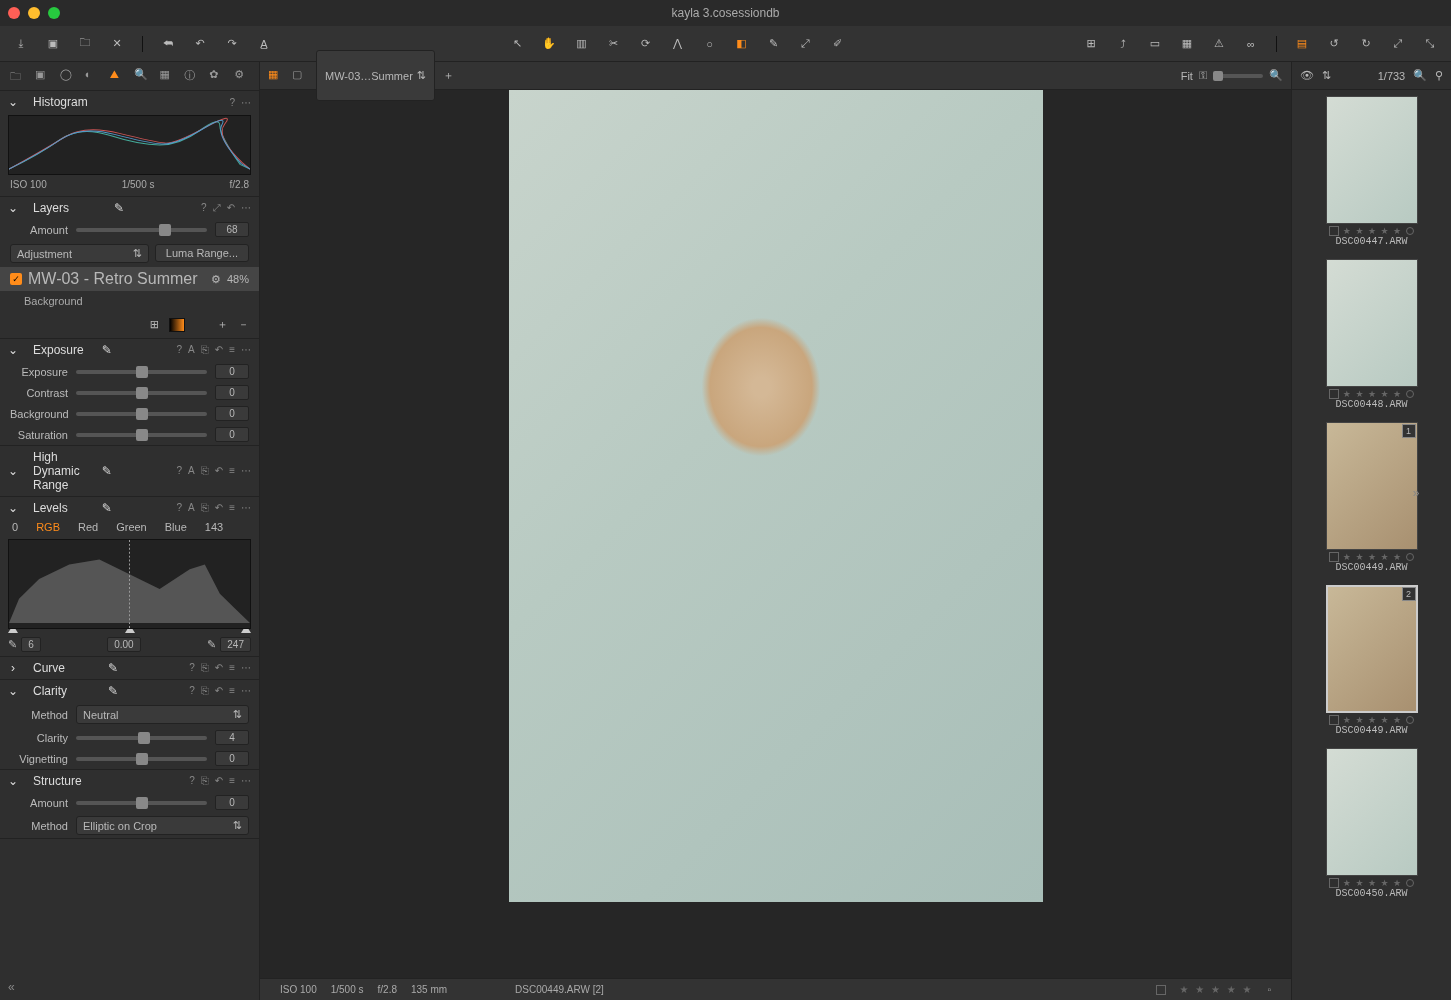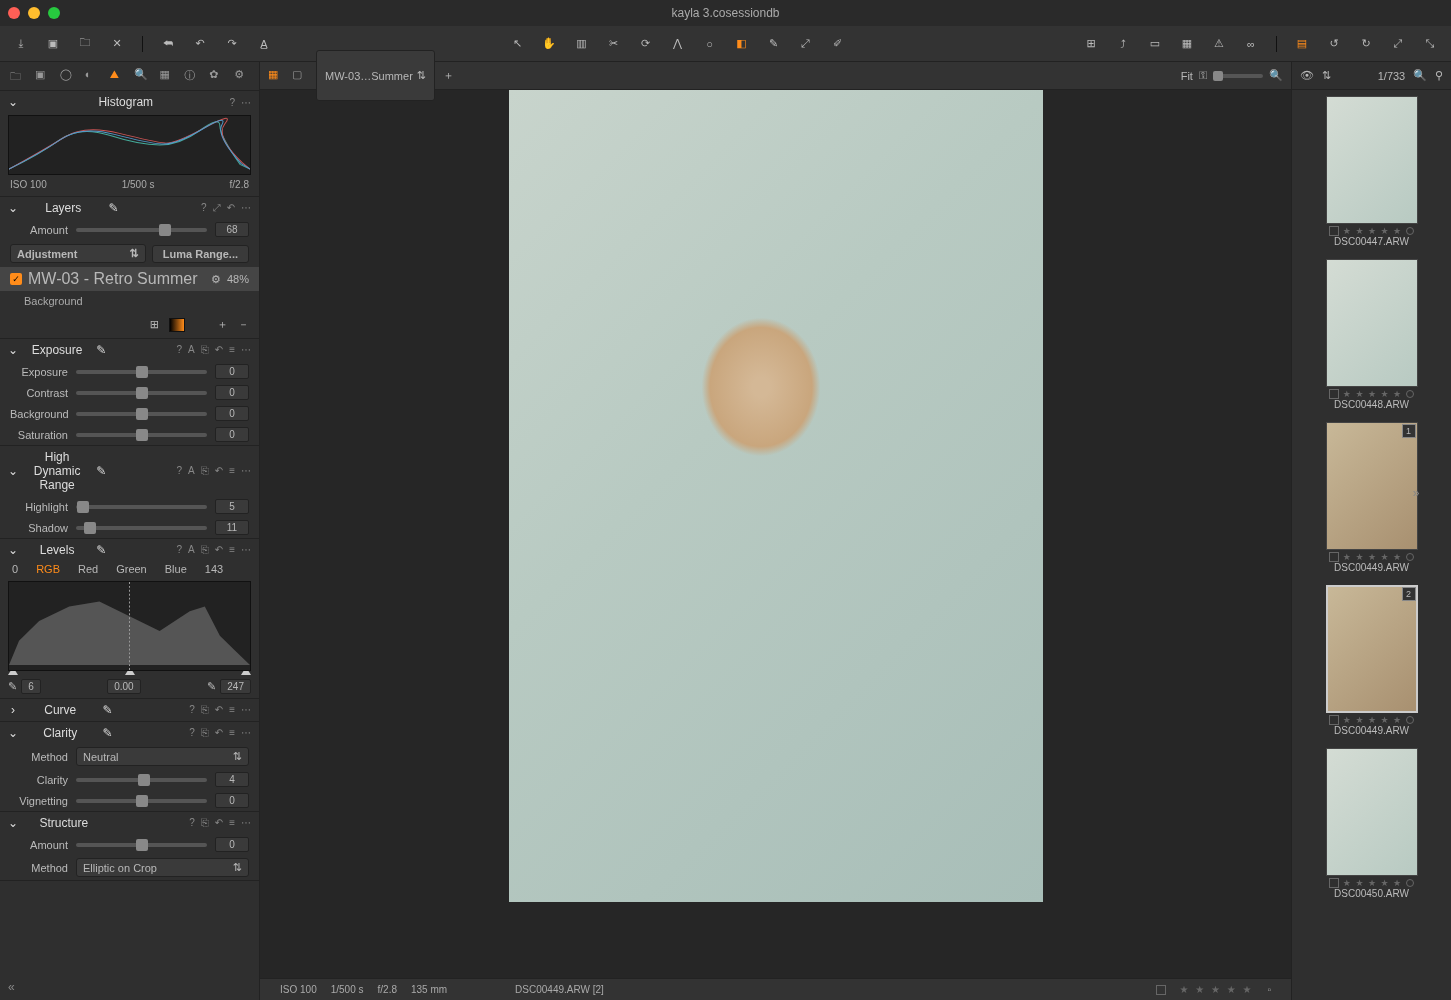--- a/index.html
+++ b/index.html
@@ -25,34 +25,34 @@
 
 
 .left-panel { width:260px; background:#2f2f2f; overflow-y:auto; border-right:1px solid #222;}
 .tab-strip { display:flex; gap:10px; padding:6px 10px; border-bottom:1px solid #222; align-items:center;}
 .tab-strip .tab-icon { width:16px; height:16px; color:#999; cursor:pointer;}
 .tab-strip .tab-icon.active { color:#ff8c1a; }
 
 .tool-section { border-bottom:1px solid #222; }
 .tool-header { display:flex; align-items:center; padding:4px 8px; font-size:12px; color:#ddd; cursor:pointer;}
 .tool-header .chev{ width:10px; text-align:center;}
-.tool-header .title{ flex:1; margin-left:4px;text-align:center;}
+.tool-header .title{ flex:1; margin-left:15px;}
 .tool-header .hicons{ display:flex; gap:6px; font-size:10px; color:#888;}
 .tool-header .hicons span{cursor:pointer;}
 
 .histogram-box { height:60px; background:#222; margin:2px 8px; position:relative; border:1px solid #111;}
 .hist-info { display:flex; justify-content:space-between; padding:2px 10px 6px; font-size:10px; color:#aaa;}
 
 .slider-row { display:flex; align-items:center; padding:3px 10px; gap:8px;}
 .slider-row label{ width:58px; text-align:right; font-size:11px; color:#bbb;}
 .slider-track{ flex:1; height:4px; background:#555; position:relative; border-radius:2px;}
 .slider-thumb{ width:12px; height:12px; background:#888; border-radius:2px; position:absolute; top:-4px; transform:translateX(-50%);}
 .slider-val{ width:34px; text-align:center; background:#3a3a3a; border:1px solid #222; border-radius:2px; font-size:10px; padding:1px 0;}
 
-.dropdown-row{ display:flex; align-items:flex-end; padding:4px 10px; gap:6px;font-weight:bold;}
+.dropdown-row{ display:flex; align-items:flex-start; padding:4px 10px; gap:6px;}
 .dropdown{ flex:1; background:#3a3a3a; border:1px solid #222; border-radius:3px; padding:2px 6px; font-size:11px; display:flex; justify-content:space-between; align-items:center;}
 .button-sm{ background:#3a3a3a; border:1px solid #222; border-radius:3px; padding:2px 10px; font-size:11px;}
 
 .layer-item{ display:flex; align-items:center; padding:3px 10px; gap:6px; background:#454545;}
 .layer-item .chk{ width:12px; height:12px; background:#ff8c1a; border-radius:2px; display:flex; align-items:center; justify-content:center; color:#000; font-size:9px;}
 .layer-item .lname{ flex:1; font-size:16px;}
 .layer-bg{padding:4px 24px; font-size:11px; color:#aaa;}
 
 .layer-actions{ display:flex; justify-content:flex-end; gap:10px; padding:6px 10px; align-items:center;}
 .grad-swatch{width:16px;height:14px;background:linear-gradient(90deg,#000,#ff8c1a);border:1px solid #111;}
@@ -92,21 +92,21 @@
 .counter{font-size:11px;}
 .thumbs{ flex:1; overflow-y:auto; padding:6px 0; display:flex; flex-direction:column; align-items:center; gap:12px;}
 .thumb{ width:92px; }
 .thumb-img{ width:92px; height:128px; background:linear-gradient(135deg,#d4dcd4,#b8cac2); border:1px solid #444;}
 .thumb.selected .thumb-img{ border:2px solid #ccc; }
 .thumb.variant .thumb-img{background:linear-gradient(135deg,#c8b898,#a89070);}
 .thumb-meta{ display:flex; gap:4px; align-items:center; justify-content:center; margin-top:2px;}
 .thumb-chk{width:10px;height:10px;border:1px solid #666;}
 .thumb-stars{font-size:9px;letter-spacing:1px;color:#666;}
 .thumb-dot{width:8px;height:8px;border-radius:50%;border:1px solid #666;}
-.thumb-name{font-size:10px; text-align:center; color:#bbb;}
+.thumb-name{font-size:10px; text-align:center; color:#bbb;font-family:Liberation Mono, monospace;}
 .variant-badge{position:absolute;top:2px;right:2px;background:#333;border:1px solid #888;width:14px;height:14px;font-size:9px;display:flex;align-items:center;justify-content:center;}
 .thumb-wrap{position:relative;}
 .collapse-arrow{position:absolute;bottom:6px;left:8px;font-size:12px;color:#888;}
 .expand-arrow{position:absolute; right:-2px; top:50%; font-size:12px; color:#888;}
 
 
 ::-webkit-scrollbar{width:0;height:0;}
 </style>
 </head>
 <body>
@@ -300,36 +300,20 @@
         <span style="flex:1"></span>
         <span class="hicons">
             <span>?</span>
             <span>A</span>
             <span>⎘</span>
             <span>↶</span>
             <span>≡</span>
             <span>⋯</span>
           </span>
       </div>
-      <div id="hdr-rows">
-          <div class="slider-row">
-    <label>Highlight</label>
-    <div class="slider-track">
-              <div class="slider-thumb" style="left:5%"></div>
-            </div>
-    <div class="slider-val">5</div>
-  </div>
-          <div class="slider-row">
-    <label>Shadow</label>
-    <div class="slider-track">
-              <div class="slider-thumb" style="left:11%"></div>
-            </div>
-    <div class="slider-val">11</div>
-  </div>
-        </div>
     </div>
 
     <div class="tool-section">
       <div class="tool-header">
         <span class="chev">⌄</span>
         <span class="title">Levels</span>
         <span style="margin-left:4px;">✎</span>
         <span style="flex:1"></span>
         <span class="hicons">
             <span>?</span>

